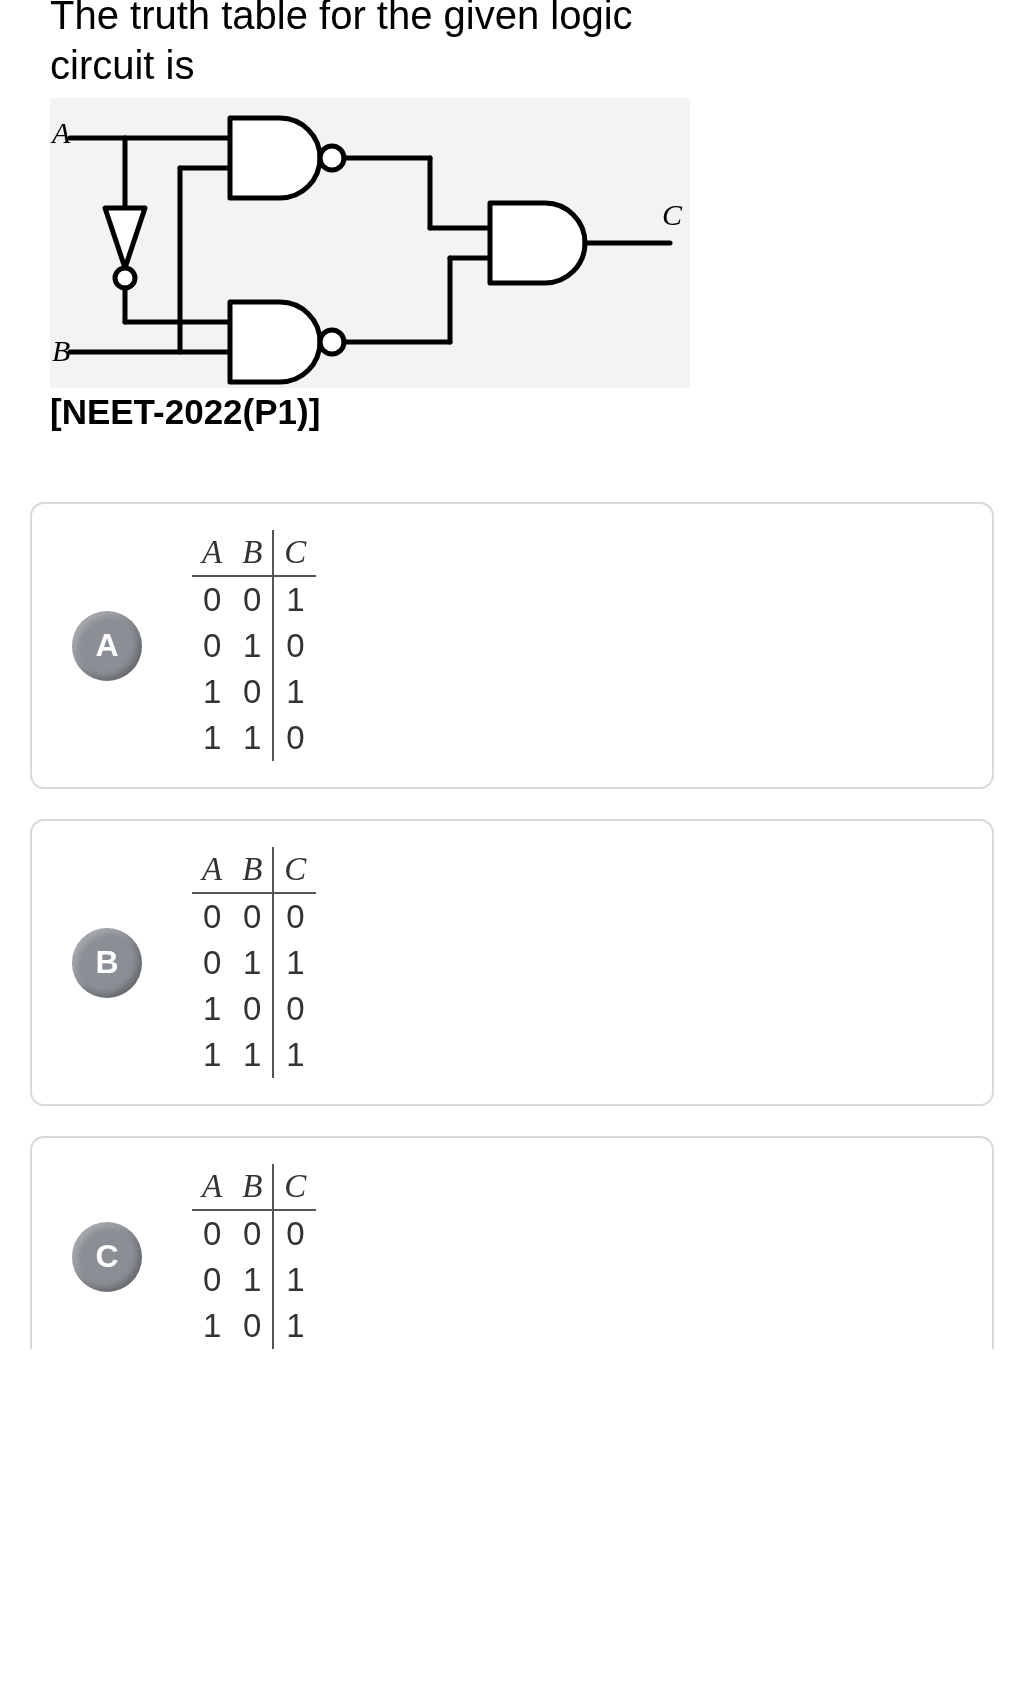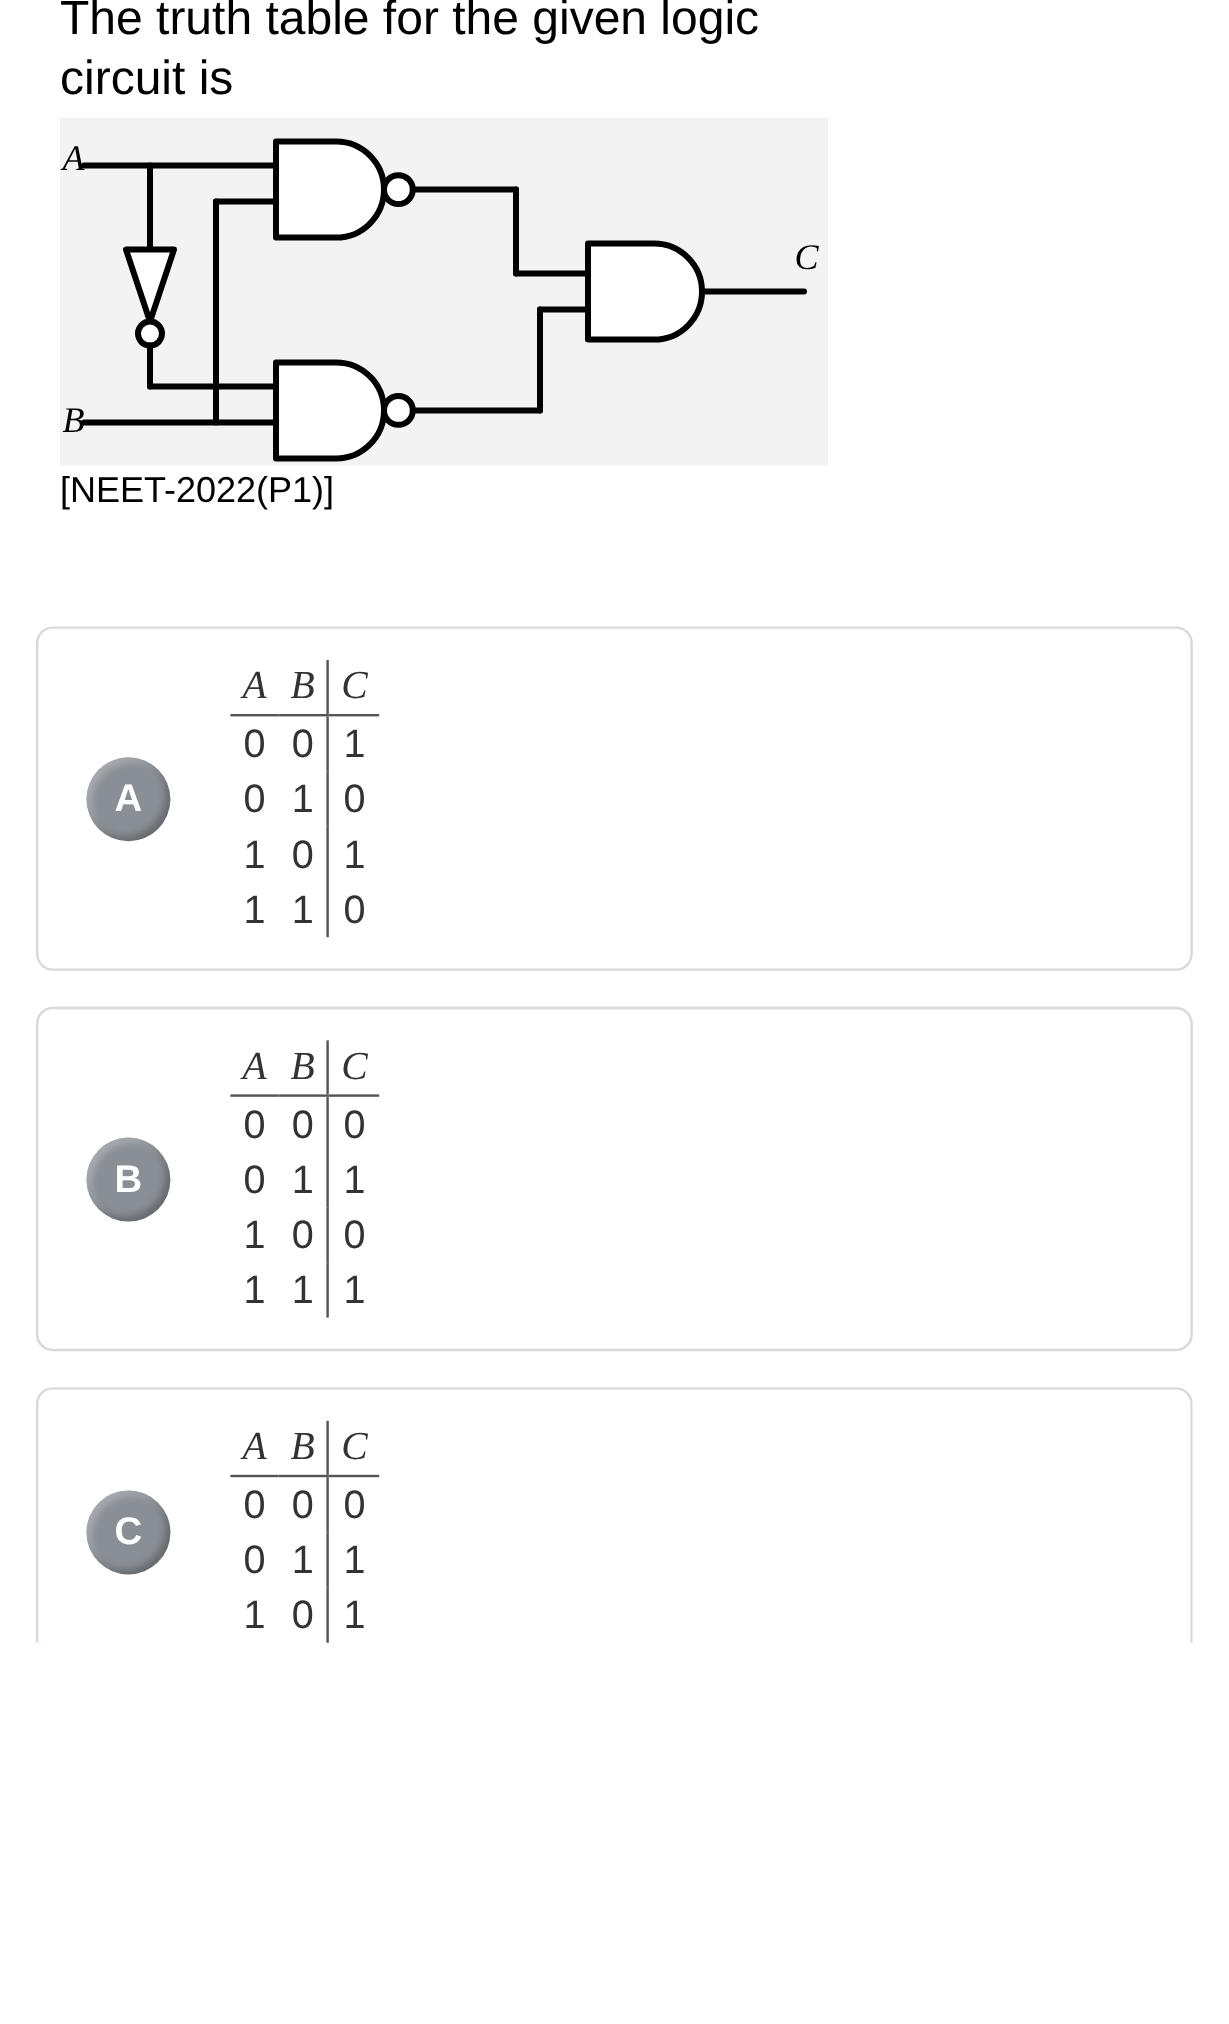--- a/index.html
+++ b/index.html
@@ -28,23 +28,23 @@
     margin-bottom: 4px;
   }
   .circuit-wrap svg { position: absolute; top:0; left:0; }
   .circuit-label {
     position: absolute;
     font-size: 30px;
     font-style: italic;
     font-family: "Times New Roman", serif;
   }
   .source-tag {
-    font-size: 30px;
-    font-weight: normal;
-    margin-bottom: 96px;
+    font-size: 35px;
+    font-weight: bold;
+    margin-bottom: 70px;
   }
 
   .options { padding: 0 30px 0 30px; }
   .option-card {
     border: 2px solid #d9d9d9;
     border-radius: 14px;
     padding: 26px 40px 26px 40px;
     margin-bottom: 30px;
     display: flex;
     align-items: center;

